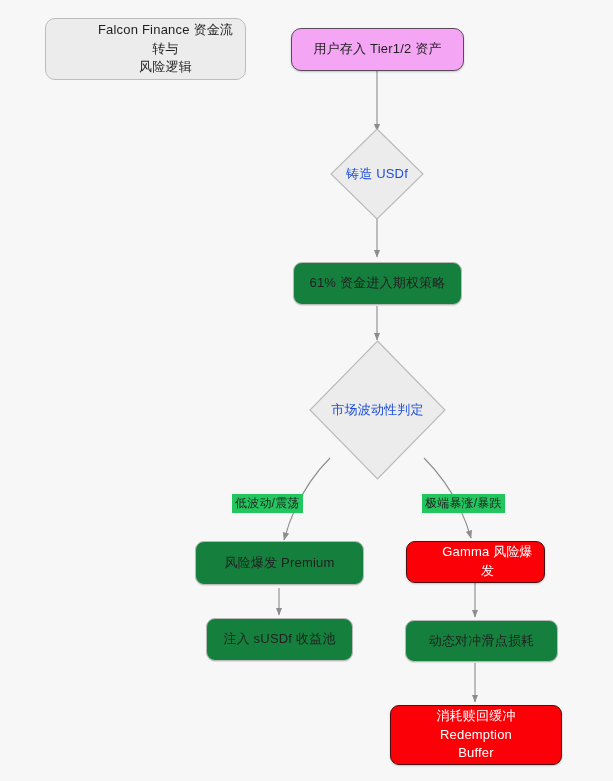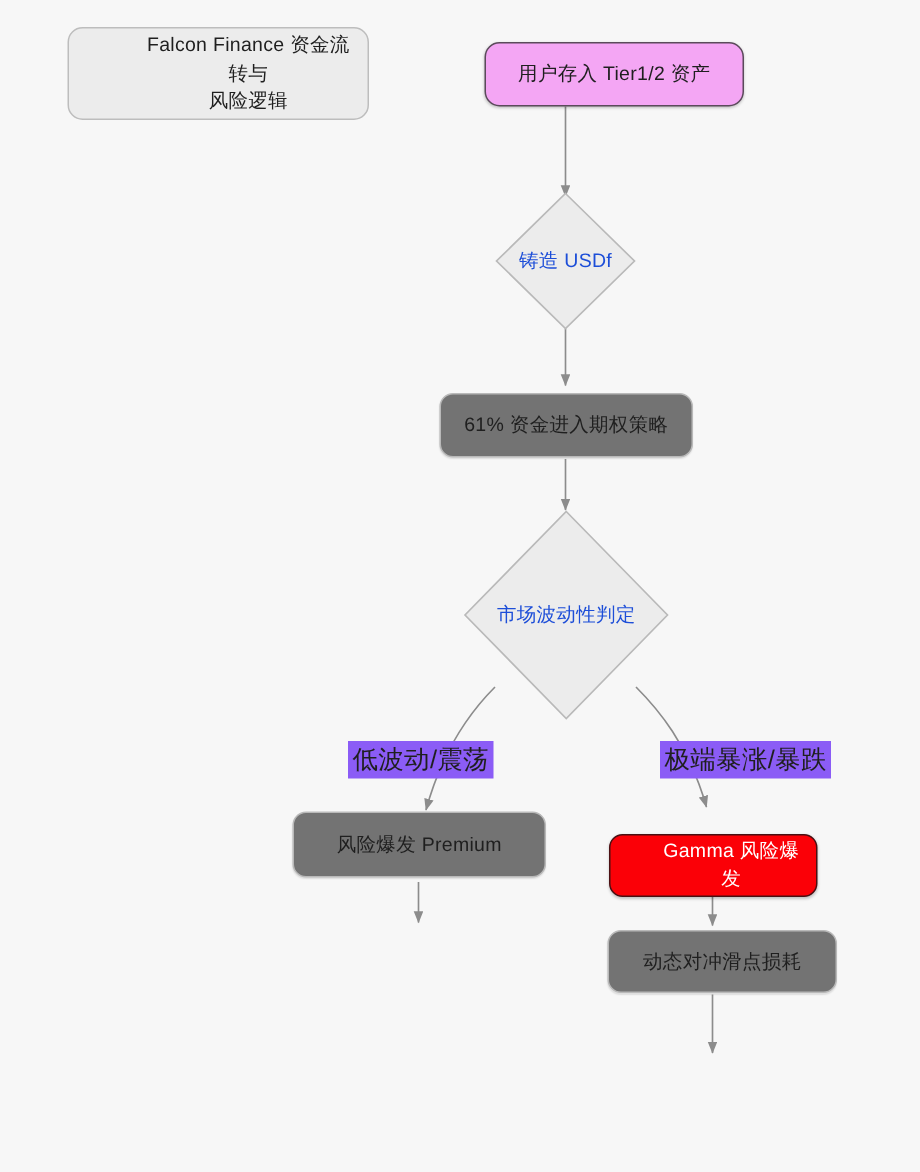--- a/index.html
+++ b/index.html
@@ -33,21 +33,21 @@
     display: flex;
     align-items: center;
     justify-content: center;
     text-align: center;
     color: #1f1f1f;
     font-size: 13px;
     line-height: 1.45;
     letter-spacing: 0.2px;
   }
   .node-rect {
-    background: #737373;
+    background: #15803d;
     border: 1px solid #b9b9b9;
     border-radius: 9px;
     box-shadow: 0 1px 1px rgba(0,0,0,0.10);
   }
   .node-title {
     background: #ececec;
     border: 1px solid #bdbdbd;
     border-radius: 10px;
     padding-left: 40px;
   }
@@ -84,22 +84,22 @@
     height: 100%;
     display: flex;
     align-items: center;
     justify-content: center;
     font-size: 13px;
     color: #1d4ed8;
     letter-spacing: 0.2px;
   }
   .edge-label {
     position: absolute;
-    background: #8b5cf6;
-    font-size: 17px;
+    background: #22c55e;
+    font-size: 12px;
     color: #1f1f1f;
     padding: 1px 3px;
     white-space: nowrap;
     letter-spacing: 0.2px;
   }
 </style>
 </head>
 <body>
 
 <div id="flow-root">
@@ -121,21 +121,21 @@
       <path d="M475,583 L475,617"></path>
       <path d="M475,663 L475,702"></path>
     </g>
   </svg>
 
   <div class="node node-title" style="left:45px; top:18px; width:201px; height:62px;">
     <span class="node-label">Falcon Finance 资金流转与
 风险逻辑</span>
   </div>
 
-  <div class="node node-pink" style="left:291px; top:28px; width:173px; height:43px;margin-left:32px;">
+  <div class="node node-pink" style="left:291px; top:28px; width:173px; height:43px;">
     <span class="node-label">用户存入 Tier1/2 资产</span>
   </div>
 
   <div class="diamond-wrap" style="left:330px; top:128px; width:94px; height:92px;">
     <svg class="diamond-shape" viewBox="0 0 94 92" preserveAspectRatio="none" xmlns="http://www.w3.org/2000/svg">
       <polygon points="47,1 93,46 47,91 1,46" fill="#ececec" stroke="#b9b9b9" stroke-width="1.1"></polygon>
     </svg>
     <div class="diamond-text">铸造 USDf</div>
   </div>
 
@@ -144,29 +144,36 @@
   </div>
 
   <div class="diamond-wrap" style="left:309px; top:340px; width:137px; height:140px;text-align:right;">
     <svg class="diamond-shape" viewBox="0 0 137 140" preserveAspectRatio="none" xmlns="http://www.w3.org/2000/svg">
       <polygon points="68.5,1 136,70 68.5,139 1,70" fill="#ececec" stroke="#b9b9b9" stroke-width="1.1"></polygon>
     </svg>
     <div class="diamond-text">市场波动性判定</div>
   </div>
 
   <div class="edge-label" style="left:232px; top:494px;">低波动/震荡</div>
-  <div class="edge-label" style="left:440px; top:494px;text-align:center;">极端暴涨/暴跌</div>
+  <div class="edge-label" style="left:422px; top:494px;text-align:center;">极端暴涨/暴跌</div>
 
   <div class="node node-rect" style="left:195px; top:541px; width:169px; height:44px;">
     <span class="node-label">风险爆发 Premium</span>
   </div>
 
+  <div class="node node-rect" style="left:206px; top:618px; width:147px; height:43px;">
+    <span class="node-label">注入 sUSDf 收益池</span>
+  </div>
 
-  <div class="node node-red" style="left:406px; top:556px; width:139px; height:42px;padding-left:24px;">
+  <div class="node node-red" style="left:406px; top:541px; width:139px; height:42px;padding-left:24px;">
     <span class="node-label">Gamma 风险爆发</span>
   </div>
 
   <div class="node node-rect" style="left:405px; top:620px; width:153px; height:42px;">
     <span class="node-label">动态对冲滑点损耗</span>
   </div>
 
+  <div class="node node-red" style="left:390px; top:705px; width:172px; height:60px;">
+    <span class="node-label">消耗赎回缓冲 Redemption
+Buffer</span>
+  </div>
 
 </div>
 
 </body></html>

